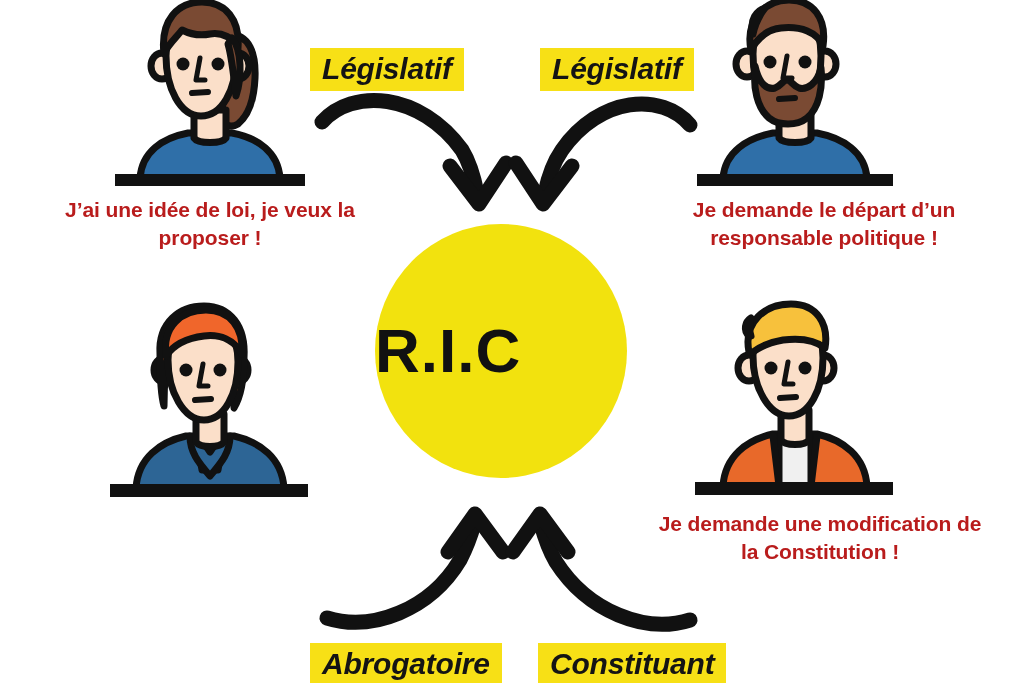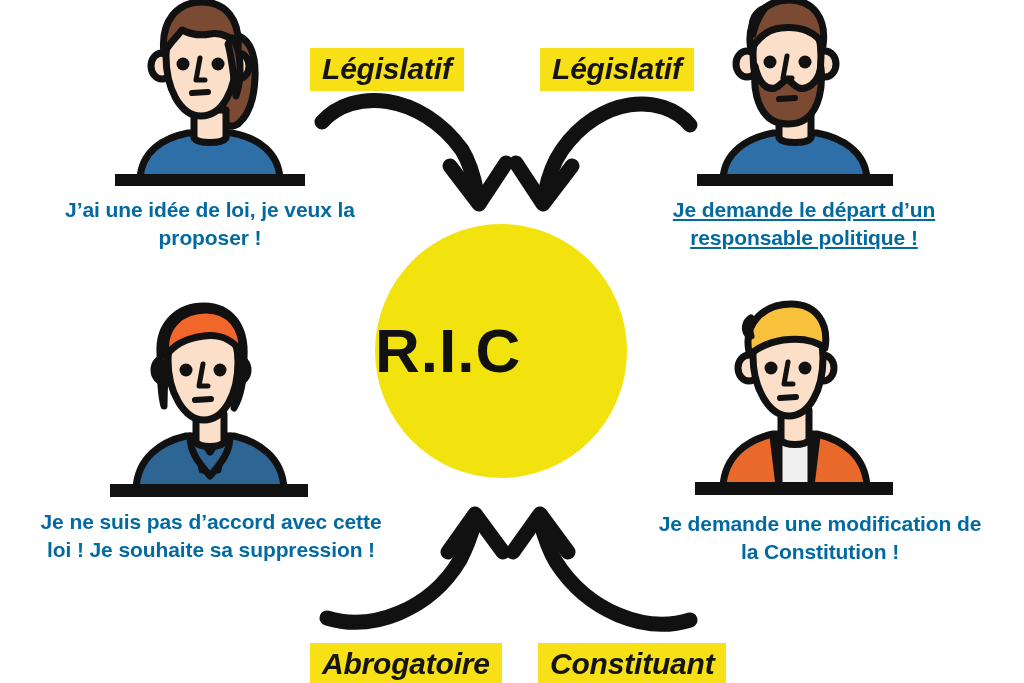--- a/index.html
+++ b/index.html
@@ -61,25 +61,25 @@
   .tag-constituant  { left: 538px; top: 643px; }
 
   
   .caption {
     position: absolute;
     text-align: center;
     font-family: "Liberation Sans", sans-serif;
     font-weight: bold;
     font-size: 21px;
     line-height: 1.33;
-    color: #0369a1;
+    color: #b91c1c;
     letter-spacing: -0.1px;
   }
   .cap-tl { left: 30px;  top: 196px; width: 360px; }
-  .cap-tr { left: 624px; top: 196px; width: 360px; text-decoration: underline; }
+  .cap-tr { left: 644px; top: 196px; width: 360px; }
   .cap-bl { left: 28px;  top: 508px; width: 366px; }
   .cap-br { left: 650px; top: 510px; width: 340px; }
 
   
   .avatar {
     position: absolute;
     width: 200px;
     height: 200px;
   }
   .av-tl { left: 110px; top: -8px; }
@@ -231,16 +231,15 @@
     <rect x="0" y="186" width="198" height="13" fill="#111111"></rect>
   </svg>
 
   <div class="tag tag-legislatif">Législatif</div>
   <div class="tag tag-revocatoire">Législatif</div>
   <div class="tag tag-abrogatoire">Abrogatoire</div>
   <div class="tag tag-constituant">Constituant</div>
 
   <div class="caption cap-tl">J’ai une idée de loi, je veux la proposer !</div>
   <div class="caption cap-tr">Je demande le départ d’un responsable politique !</div>
-  <div class="caption cap-bl">Je ne suis pas d’accord avec cette loi ! Je souhaite sa suppression !</div>
   <div class="caption cap-br">Je demande une modification de la Constitution !</div>
 
 </div>
 
 </body></html>

